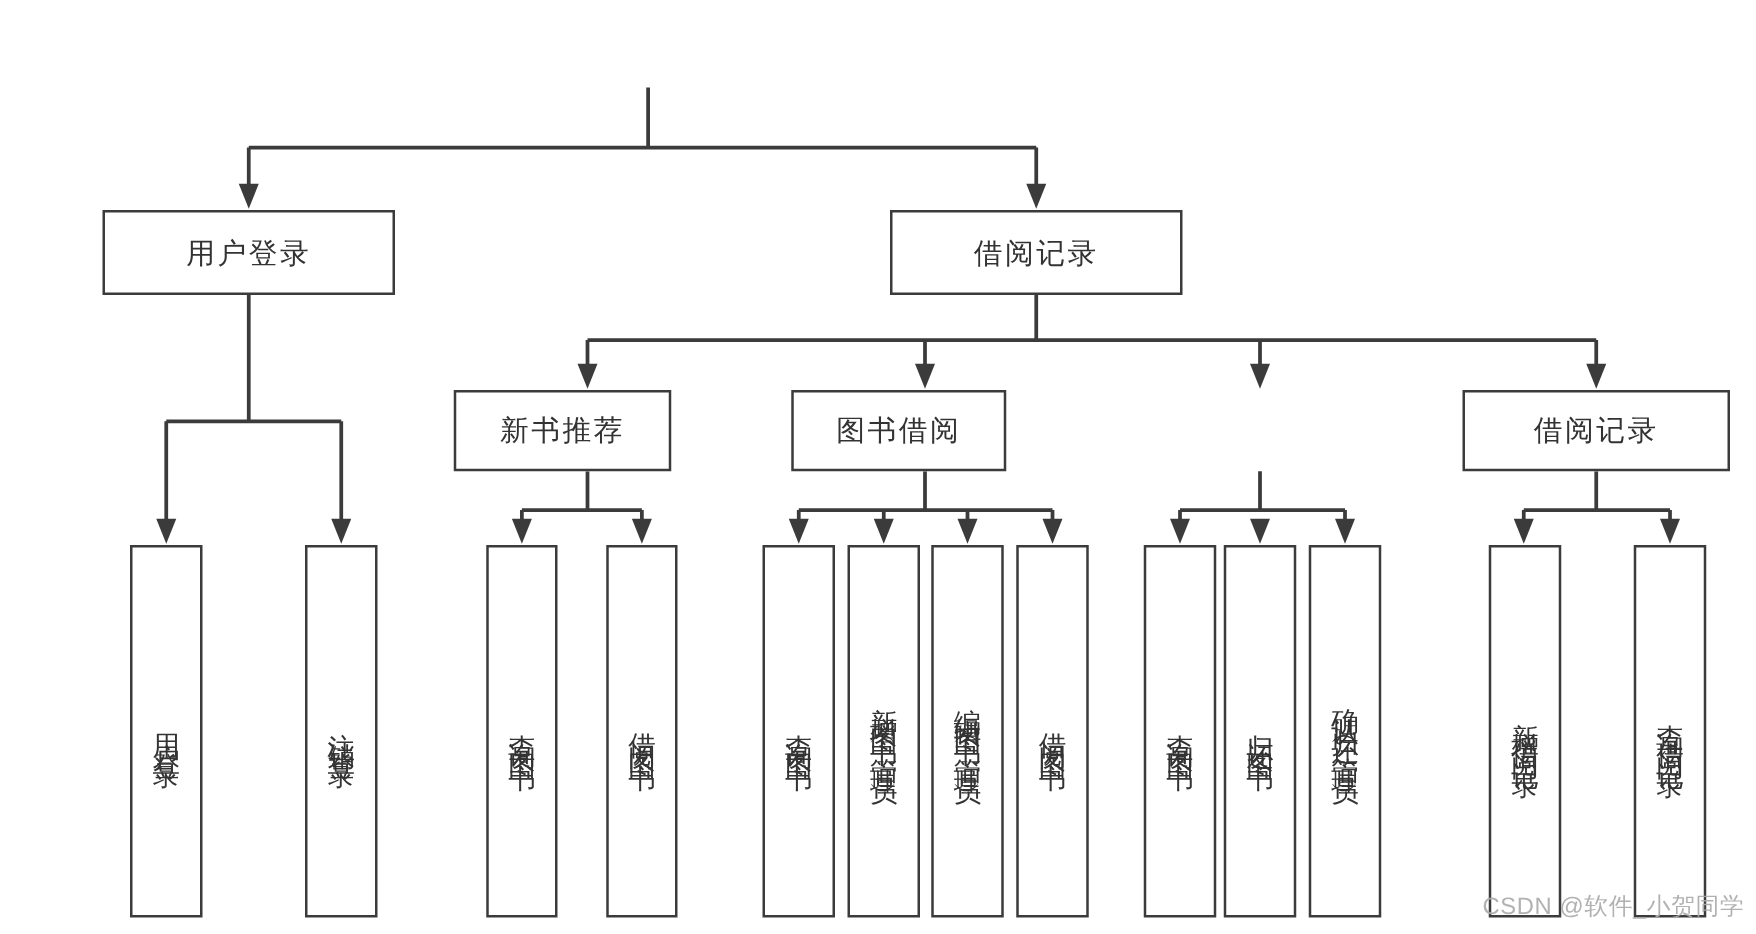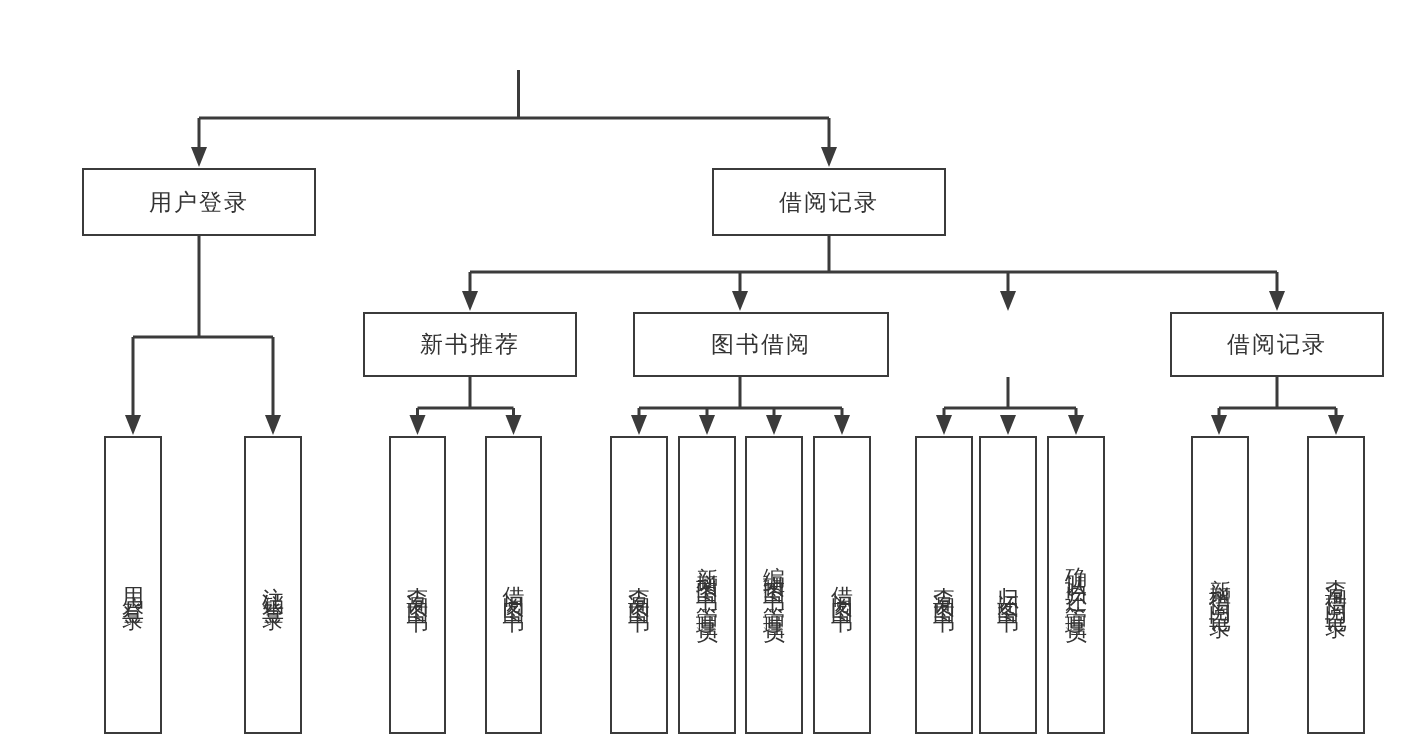--- a/index.html
+++ b/index.html
@@ -116,24 +116,24 @@
   </svg>
 
 
   <div class="node h-node" style="left:82px; top:168px; width:234px; height:68px;">
     <span>用户登录</span>
   </div>
   <div class="node h-node" style="left:712px; top:168px; width:234px; height:68px;">
     <span>借阅记录</span>
   </div>
 
-  <div class="node h-node" style="left:363px; top:312px; width:214px; height:65px;">
+  <div class="node h-node" style="left:363px; top:312px; width:174px; height:65px;">
     <span>新书推荐</span>
   </div>
-  <div class="node h-node" style="left:633px; top:312px; width:256px; height:65px;justify-content:center;">
+  <div class="node h-node" style="left:633px; top:312px; width:172px; height:65px;justify-content:center;">
     <span>图书借阅</span>
   </div>
   <div class="node h-node" style="left:1170px; top:312px; width:214px; height:65px;">
     <span>借阅记录</span>
   </div>
 
   <div class="node v-node" style="left:104px; top:436px; width:58px; height:298px;">
     <span class="vtext">用户登录</span>
   </div>
   <div class="node v-node" style="left:244px; top:436px; width:58px; height:298px;">
@@ -170,14 +170,15 @@
     <span class="vtext">确认归还（管理员）</span>
   </div>
 
   <div class="node v-node" style="left:1191px; top:436px; width:58px; height:298px;">
     <span class="vtext">新增借阅记录</span>
   </div>
   <div class="node v-node" style="left:1307px; top:436px; width:58px; height:298px;">
     <span class="vtext">查询借阅记录</span>
   </div>
 
+  <div class="watermark">CSDN @软件_小贺同学</div>
 
 </div>
 
 </body></html>

